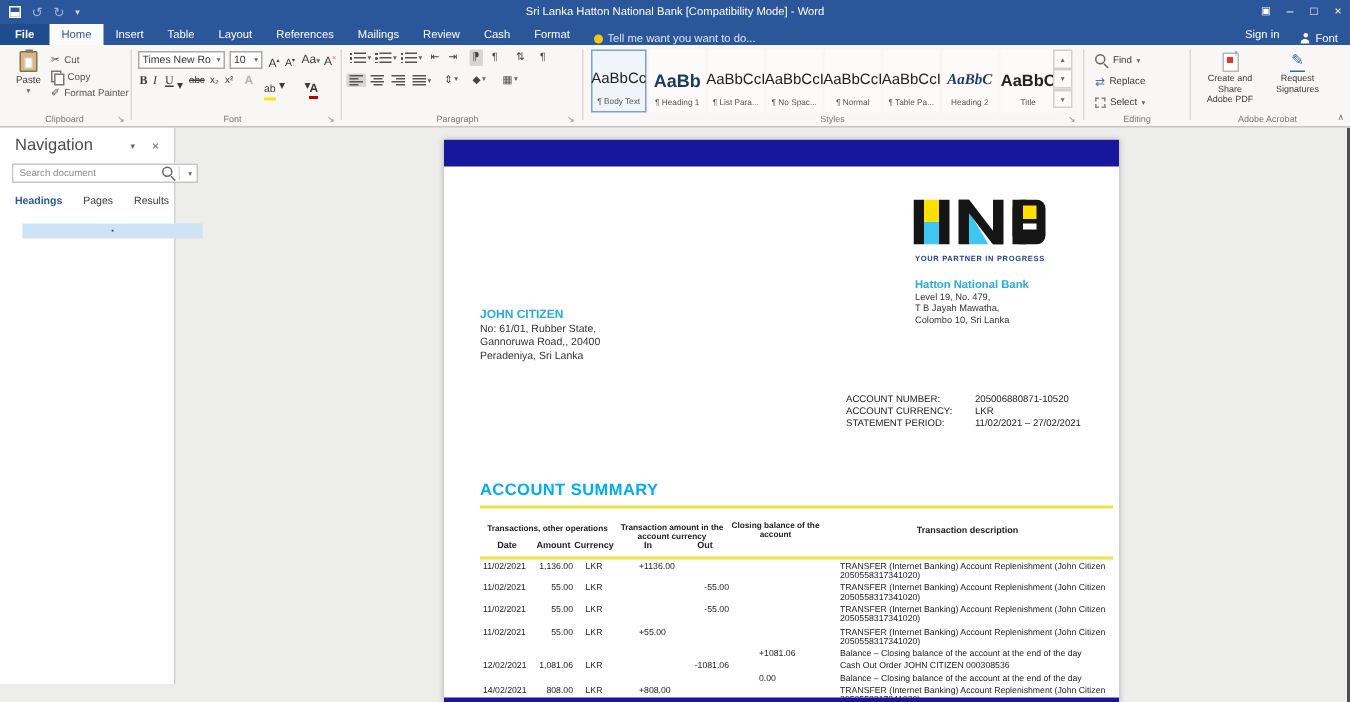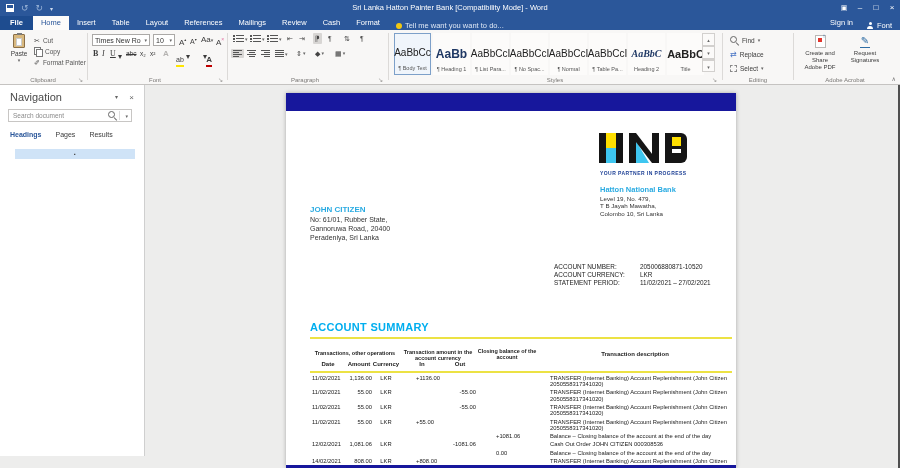--- a/index.html
+++ b/index.html
@@ -98,36 +98,36 @@
   
   .acro-btn{position:absolute;top:5px;width:44px;display:flex;flex-direction:column;align-items:center;font-size:6px;color:#3b3b3b;text-align:center;line-height:7px}
   .pdfic{width:11px;height:13px;border:1px solid #b9b7b5;background:#fff;position:relative;margin-bottom:2px}
   .pdfic::before{content:"";position:absolute;left:2px;top:2px;width:4px;height:4px;background:#e2342b}
   .pdfic .aup{position:absolute;right:-1px;top:-3px;color:#2e6da4;font-size:6px}
   .sigic{width:12px;height:13px;position:relative;margin-bottom:2px;color:#2e6da4;font-size:10px;line-height:12px;text-align:center}
   .sigic::after{content:"";position:absolute;left:1px;right:1px;bottom:0;height:1px;background:#2e6da4}
   .collapse{position:absolute;right:4px;bottom:2px;font-size:6px;color:#777}
 
   
-  .navpane{position:absolute;left:0;top:85px;width:145px;bottom:12px;background:#fff;border-right:1px solid #cfcfcf;z-index:10}
+  .navpane{position:absolute;left:0;top:85px;width:117px;bottom:12px;background:#fff;border-right:1px solid #cfcfcf;z-index:10}
   .navtitle{position:absolute;left:10px;top:6px;font-size:11px;font-weight:300;color:#4a4a4a}
   .navctl{position:absolute;top:8px;font-size:8px;color:#666}
   .searchbox{position:absolute;left:8px;top:24px;width:124px;height:13px;border:1px solid #c8c6c4;background:#fff;display:flex;align-items:center}
   .searchbox input{flex:1;border:0;outline:0;font-size:6.5px;padding-left:4px;color:#333;font-family:"Liberation Sans",sans-serif;min-width:0}
   .searchbox input::placeholder{color:#8a8a8a}
   .searchbox .sep{width:1px;height:9px;background:#ddd;margin:0 2px}
   .searchbox .sdd{font-size:5px;color:#666;padding:0 3px}
   .navtabs{position:absolute;left:10px;top:46px;display:flex;gap:14px;font-size:7px;color:#3b3b3b}
   .navtabs .ntab.active{color:#2b579a;font-weight:bold}
   .navitem{position:absolute;left:15px;top:64px;width:120px;height:10px;background:#cfe3f7;text-align:center;font-size:5px;color:#444;line-height:10px}
 
   
   .docarea{position:absolute;left:146px;top:85px;right:0;bottom:0;background:#ededec}
   .right-edge{position:absolute;right:0;top:0;bottom:0;width:2px;background:#4f4f4f}
-  .page{position:absolute;left:140px;top:8px;width:450px;height:375px;background:#fff;box-shadow:0 0 4px rgba(0,0,0,.3);overflow:hidden}
+  .page{position:absolute;left:150px;top:8px;width:450px;height:375px;background:#fff;box-shadow:0 0 4px rgba(0,0,0,.3);overflow:hidden}
   .band{position:absolute;left:0;right:0;top:0;height:18px}
   .bottombar{position:absolute;left:0;right:0;bottom:0;height:3px;z-index:3}
 
   .logo{position:absolute;left:313px;top:40px}
   .tagline{position:absolute;left:314px;top:77px;font-size:5px;font-weight:bold;color:#1c3f95;letter-spacing:.45px}
   .bankname{position:absolute;left:314px;top:92px;font-size:7.5px;font-weight:bold;color:#29abe2}
   .bankaddr{position:absolute;left:314px;top:102px;font-size:6.2px;color:#333;line-height:7.4px}
   .rcpname{position:absolute;left:24px;top:112px;font-size:8px;font-weight:bold;color:#29abe2}
   .rcpaddr{position:absolute;left:24px;top:123px;font-size:7px;color:#333;line-height:8.8px}
   .accinfo{position:absolute;left:268px;top:170px;font-size:6.4px;color:#222;line-height:8.2px}
@@ -160,21 +160,21 @@
 
 <div class="app">
 
   <div class="titlebar">
     <div class="qat">
       <span class="saveic"></span>
       <span class="dim">↺</span>
       <span class="dim">↻</span>
       <span class="dd">▾</span>
     </div>
-    <div class="wtitle nw">Sri Lanka Hatton Painter Bank [Compatibility Mode] - Word</div>
+    <div class="wtitle nw">Sri Lanka Hatton National Bank [Compatibility Mode] - Word</div>
     <div class="winbtns">
       <span class="winbtn small">▣</span>
       <span class="winbtn">–</span>
       <span class="winbtn">□</span>
       <span class="winbtn">×</span>
     </div>
   </div>
 
   <div class="tabrow">
     <div class="tabstrip">

